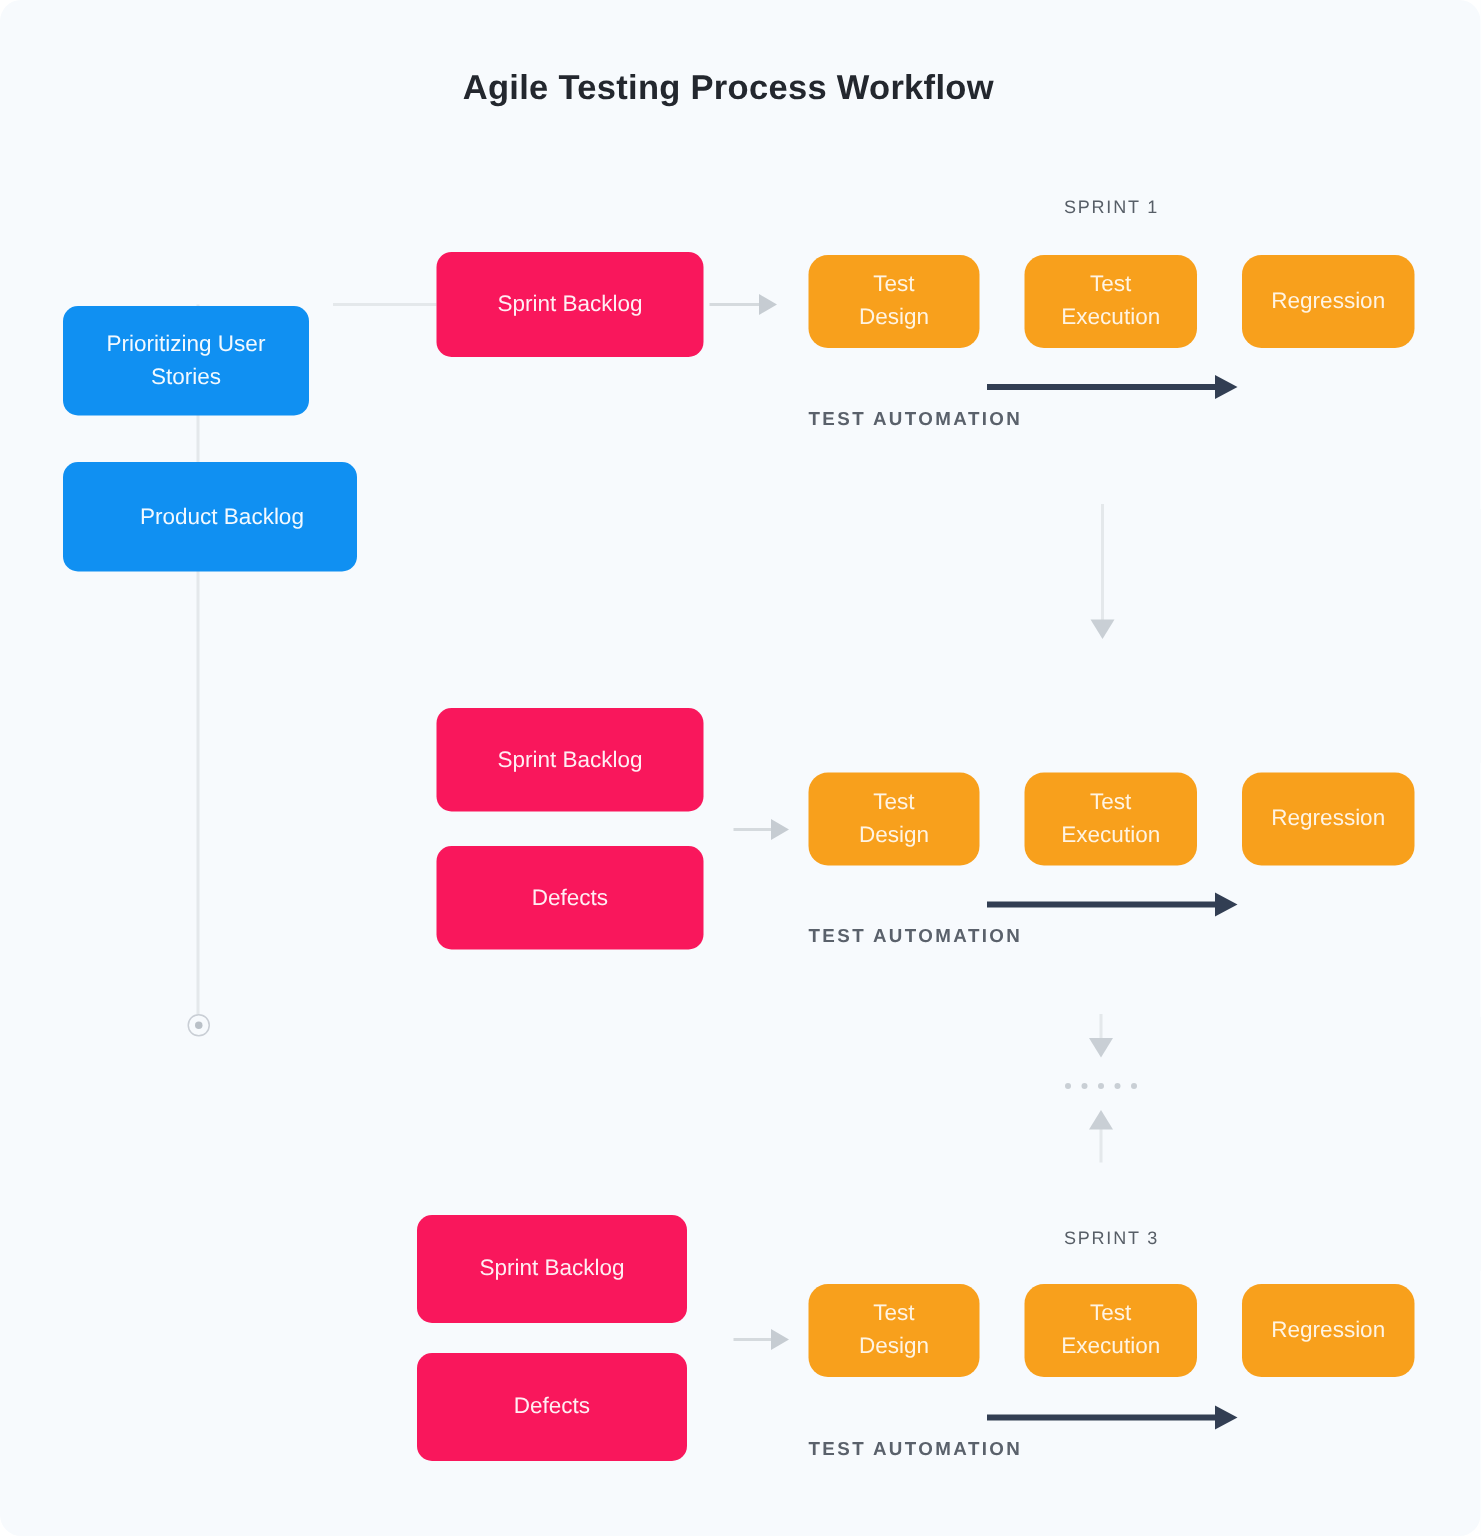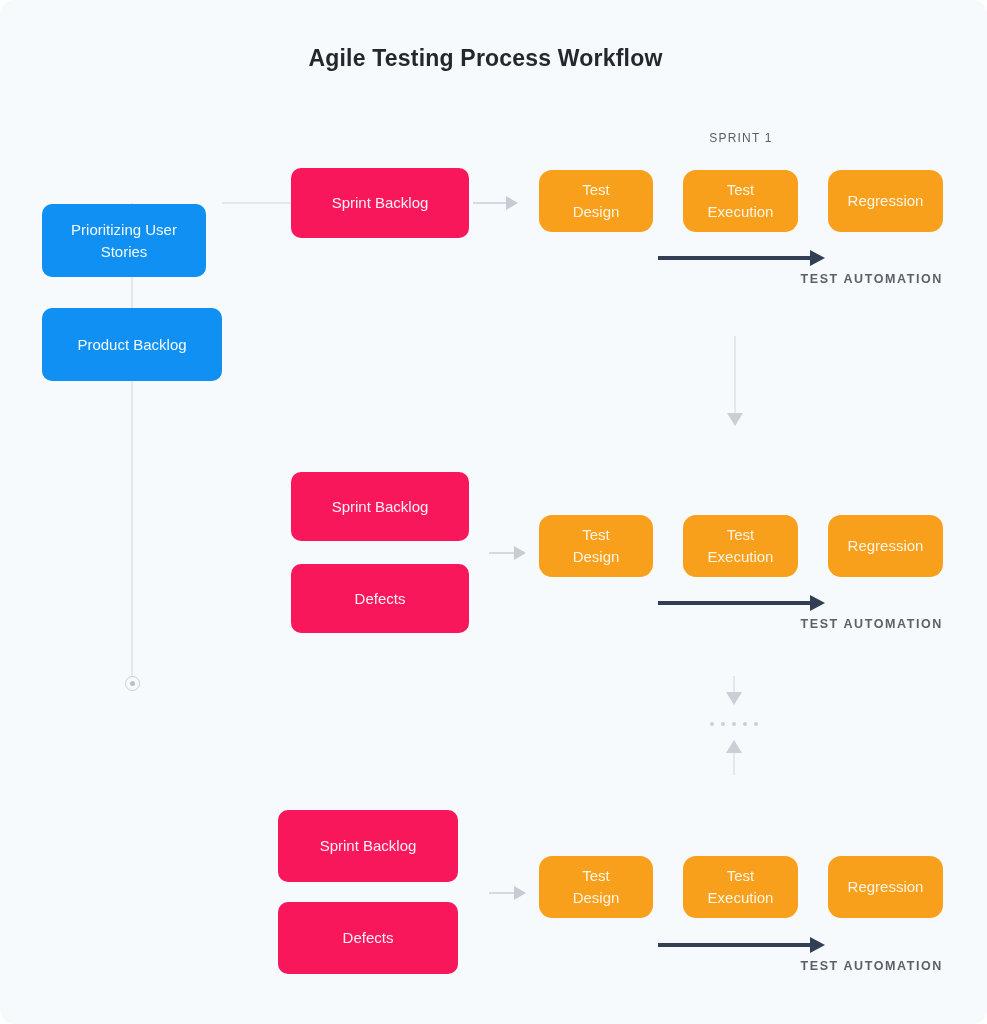--- a/index.html
+++ b/index.html
@@ -24,21 +24,21 @@
   .blue{background:#1090F2;border-radius:10px;color:rgba(255,255,255,.95);}
   .pink{background:#F9175C;border-radius:10px;color:rgba(255,255,255,.93);}
   .orange{background:#F8A01C;border-radius:13px;color:rgba(255,255,255,.88);}
   .blue .wrap{max-width:152px;}
   .stage-line{display:block;}
   .sprint-label{
     position:absolute;left:539px;width:404px;text-align:center;
     font-weight:normal;font-size:12px;color:#575E67;letter-spacing:1.2px;z-index:2;
   }
   .automation-label{
-    position:absolute;left:539px;width:404px;text-align:right;
+    position:absolute;left:539px;width:404px;text-align:left;
     font-weight:bold;font-size:12.5px;color:#5A616B;letter-spacing:1.6px;z-index:2;
   }
   .cline{position:absolute;background:#E4E8EB;z-index:0;}
   .gline{position:absolute;background:#D5DADE;z-index:1;}
   .tri-right{position:absolute;width:0;height:0;z-index:1;
     border-top:7px solid transparent;border-bottom:7px solid transparent;
     border-left:12px solid #C6CCD2;}
   .dark-line{position:absolute;height:3.5px;background:#323E53;z-index:2;}
   .dark-tri{position:absolute;width:0;height:0;z-index:2;
     border-top:8px solid transparent;border-bottom:8px solid transparent;
@@ -67,21 +67,21 @@
 
   <div class="cline" style="left:131px;top:203px;width:2px;height:473px;"></div>
   <div class="cline" style="left:222px;top:202px;width:69px;height:2px;"></div>
   <div class="end-circle" style="left:125px;top:676px;">
     <div class="end-dot"></div>
   </div>
 
   <div class="box blue" style="left:42px;top:162px;width:164px;height:73px;margin-top:42px;">
     <span class="wrap">Prioritizing User Stories</span>
   </div>
-  <div class="box blue" style="left:42px;top:308px;width:180px;height:73px;">
+  <div class="box blue" style="left:42px;top:308px;width:180px;height:73px;padding-left:16px;">
     <span class="wrap">Product Backlog</span>
   </div>
 
   <div class="sprint-label" style="top:131px;">SPRINT 1</div>
 
   <div class="box pink" style="left:291px;top:168px;width:178px;height:70px;">
     <span>Sprint Backlog</span>
   </div>
 
   <div class="gline" style="left:473px;top:202px;width:34px;height:2px;"></div>
@@ -146,20 +146,21 @@
   <div class="dots" style="left:710px;top:722px;">
     <span class="dot"></span>
     <span class="dot"></span>
     <span class="dot"></span>
     <span class="dot"></span>
     <span class="dot"></span>
   </div>
   <div class="tri-up" style="left:726px;top:740px;"></div>
   <div class="cline" style="left:733px;top:752px;width:2px;height:23px;"></div>
 
+  <div class="sprint-label" style="top:818px;">SPRINT 3</div>
 
   <div class="box pink" style="left:278px;top:810px;width:180px;height:72px;">
     <span>Sprint Backlog</span>
   </div>
   <div class="box pink" style="left:278px;top:902px;width:180px;height:72px;">
     <span>Defects</span>
   </div>
 
   <div class="gline" style="left:489px;top:892px;width:26px;height:2px;"></div>
   <div class="tri-right" style="left:514px;top:886px;"></div>

